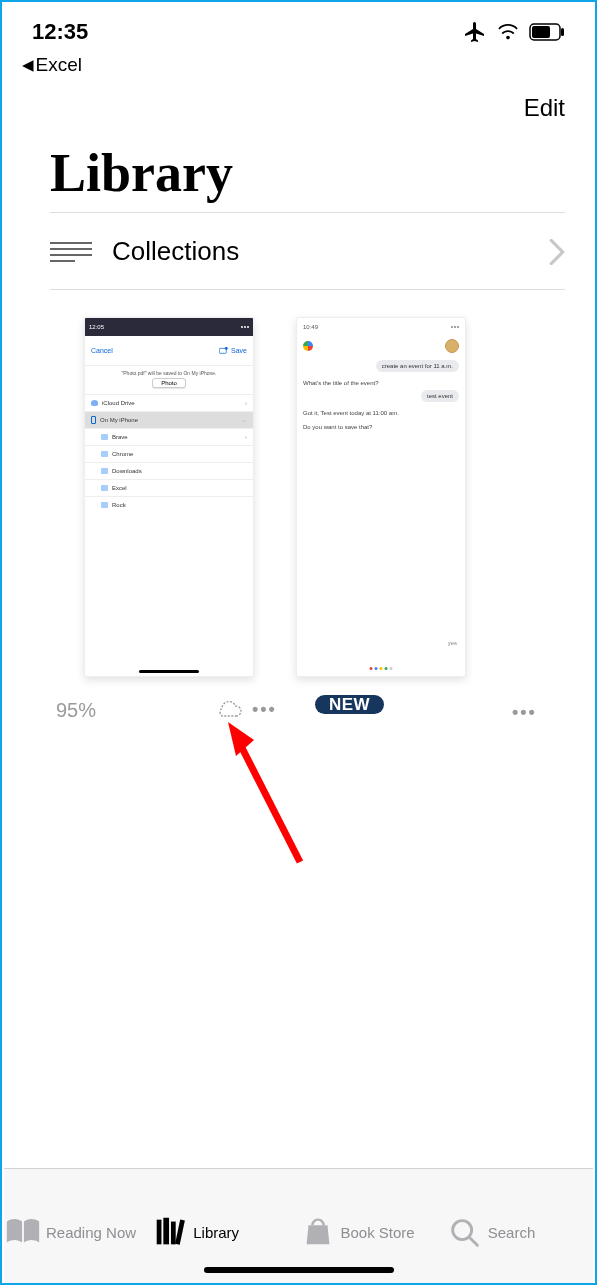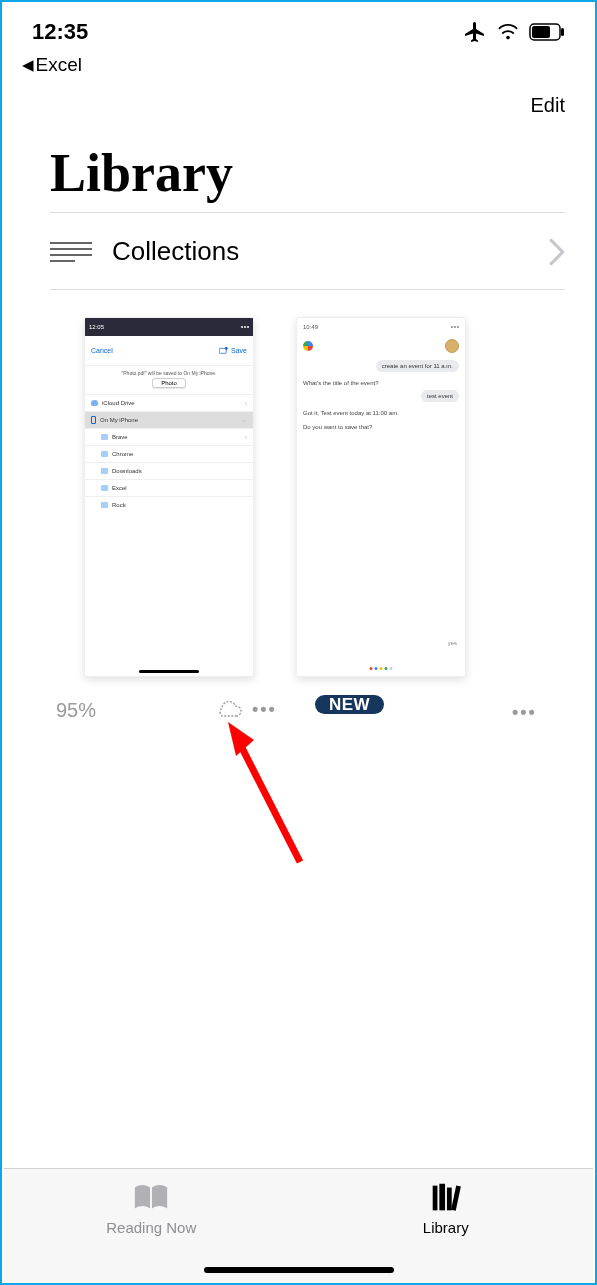--- a/index.html
+++ b/index.html
@@ -7,21 +7,21 @@
   .frame { width:597px; height:1285px; border:2px solid #0ea5e9; position:relative; overflow:hidden; background:#fff; }
 
   
   .status-bar { position:absolute; top:0; left:0; right:0; height:60px; padding:0 30px; display:flex; align-items:center; justify-content:space-between; font-size:22px; font-weight:600; }
   .status-right { display:flex; align-items:center; gap:8px; }
   .status-right svg { display:block; }
 
   .back-link { position:absolute; top:52px; left:20px; font-size:19px; display:flex; align-items:center; gap:2px; }
   .back-caret { font-size:15px; }
 
-  .edit-btn { position:absolute; top:92px; right:30px; font-size:20px; color:#000; }
+  .edit-btn { position:absolute; top:92px; right:30px; font-size:24px; color:#000; }
 
   .page-title { position:absolute; top:140px; left:48px; font-family: Georgia, "Times New Roman", serif; font-size:54px; font-weight:700; }
 
   
   .coll-hr-top { position:absolute; top:210px; left:48px; right:30px; height:1px; background:#ddd; }
   .collections-row { position:absolute; top:212px; left:48px; right:30px; height:75px; display:flex; align-items:center; }
   .coll-icon { width:42px; display:flex; flex-direction:column; gap:4px; }
   .coll-line { height:2px; background:#666; }
   .coll-line:nth-child(4){ width:60%; }
   .coll-text { font-size:26px; margin-left:20px; flex:1; }
@@ -69,21 +69,21 @@
   .pct { position:absolute; top:697px; left:54px; font-size:20px; color:#9a9a9a; }
   .book1-icons { position:absolute; top:697px; left:214px; display:flex; align-items:center; gap:10px;}
   .book2-badge { position:absolute; top:693px; left:313px;}
   .book2-more { position:absolute; top:700px; left:510px; }
 
   
   .arrow { position:absolute; top:720px; left:218px; width:100px; height:150px; pointer-events:none; }
 
   
   .tabbar { position:absolute; bottom:0; left:2px; right:2px; height:115px; border-top:1px solid #d1d1d6; background:#f7f7f8; display:flex; }
-  .tab { flex:1; display:flex; flex-direction:column; align-items:center; justify-content:flex-start; padding-top:12px; gap:4px; font-size:15px; color:#8e8e93;}
+  .tab { flex:1; display:flex; align-items:center; justify-content:flex-start; padding-top:12px; gap:4px; font-size:15px; color:#8e8e93;}
   .tab.active { color:#000; }
   .tab svg { width:38px; height:34px; }
   .home-ind { position:absolute; bottom:10px; left:50%; transform:translateX(-50%); width:190px; height:6px; background:#000; border-radius:4px;}
 
   
   .watermark { position:absolute; right:4px; bottom:28px; width:90px; height:72px; }
   .wm-g { font-family: Arial, sans-serif; font-weight:900; font-size:40px; color:#2a5fb0; letter-spacing:-6px; line-height:0.8; }
   .wm-txt { font-size:8px; color:#2a5fb0; font-weight:700; letter-spacing:0.3px; text-align:center;}
 </style>
 </head>
@@ -248,17 +248,31 @@
     </div>
     <div class="tab active">
       <svg viewBox="0 0 40 34">
           <rect x="6" y="4" width="5" height="26" fill="#000"></rect>
           <rect x="13" y="2" width="6" height="28" fill="#000"></rect>
           <rect x="21" y="6" width="5" height="24" fill="#000"></rect>
           <rect x="28" y="4" width="5" height="26" fill="#000" transform="rotate(12 30 17)"></rect>
         </svg>
       <span>Library</span>
     </div>
+    <div class="tab">
+      <svg viewBox="0 0 40 34">
+          <path d="M10 10h20l2 20H8l2-20z" fill="#b0b0b5"></path>
+          <path d="M14 10a6 6 0 0 1 12 0" fill="none" stroke="#b0b0b5" stroke-width="2.5"></path>
+        </svg>
+      <span>Book Store</span>
+    </div>
+    <div class="tab">
+      <svg viewBox="0 0 40 34">
+          <circle cx="17" cy="15" r="10" fill="none" stroke="#b0b0b5" stroke-width="3"></circle>
+          <line x1="25" y1="23" x2="33" y2="31" stroke="#b0b0b5" stroke-width="3" stroke-linecap="round"></line>
+        </svg>
+      <span>Search</span>
+    </div>
     <div class="home-ind"></div>
   </div>
 
 
 </div>
 
 </body></html>

